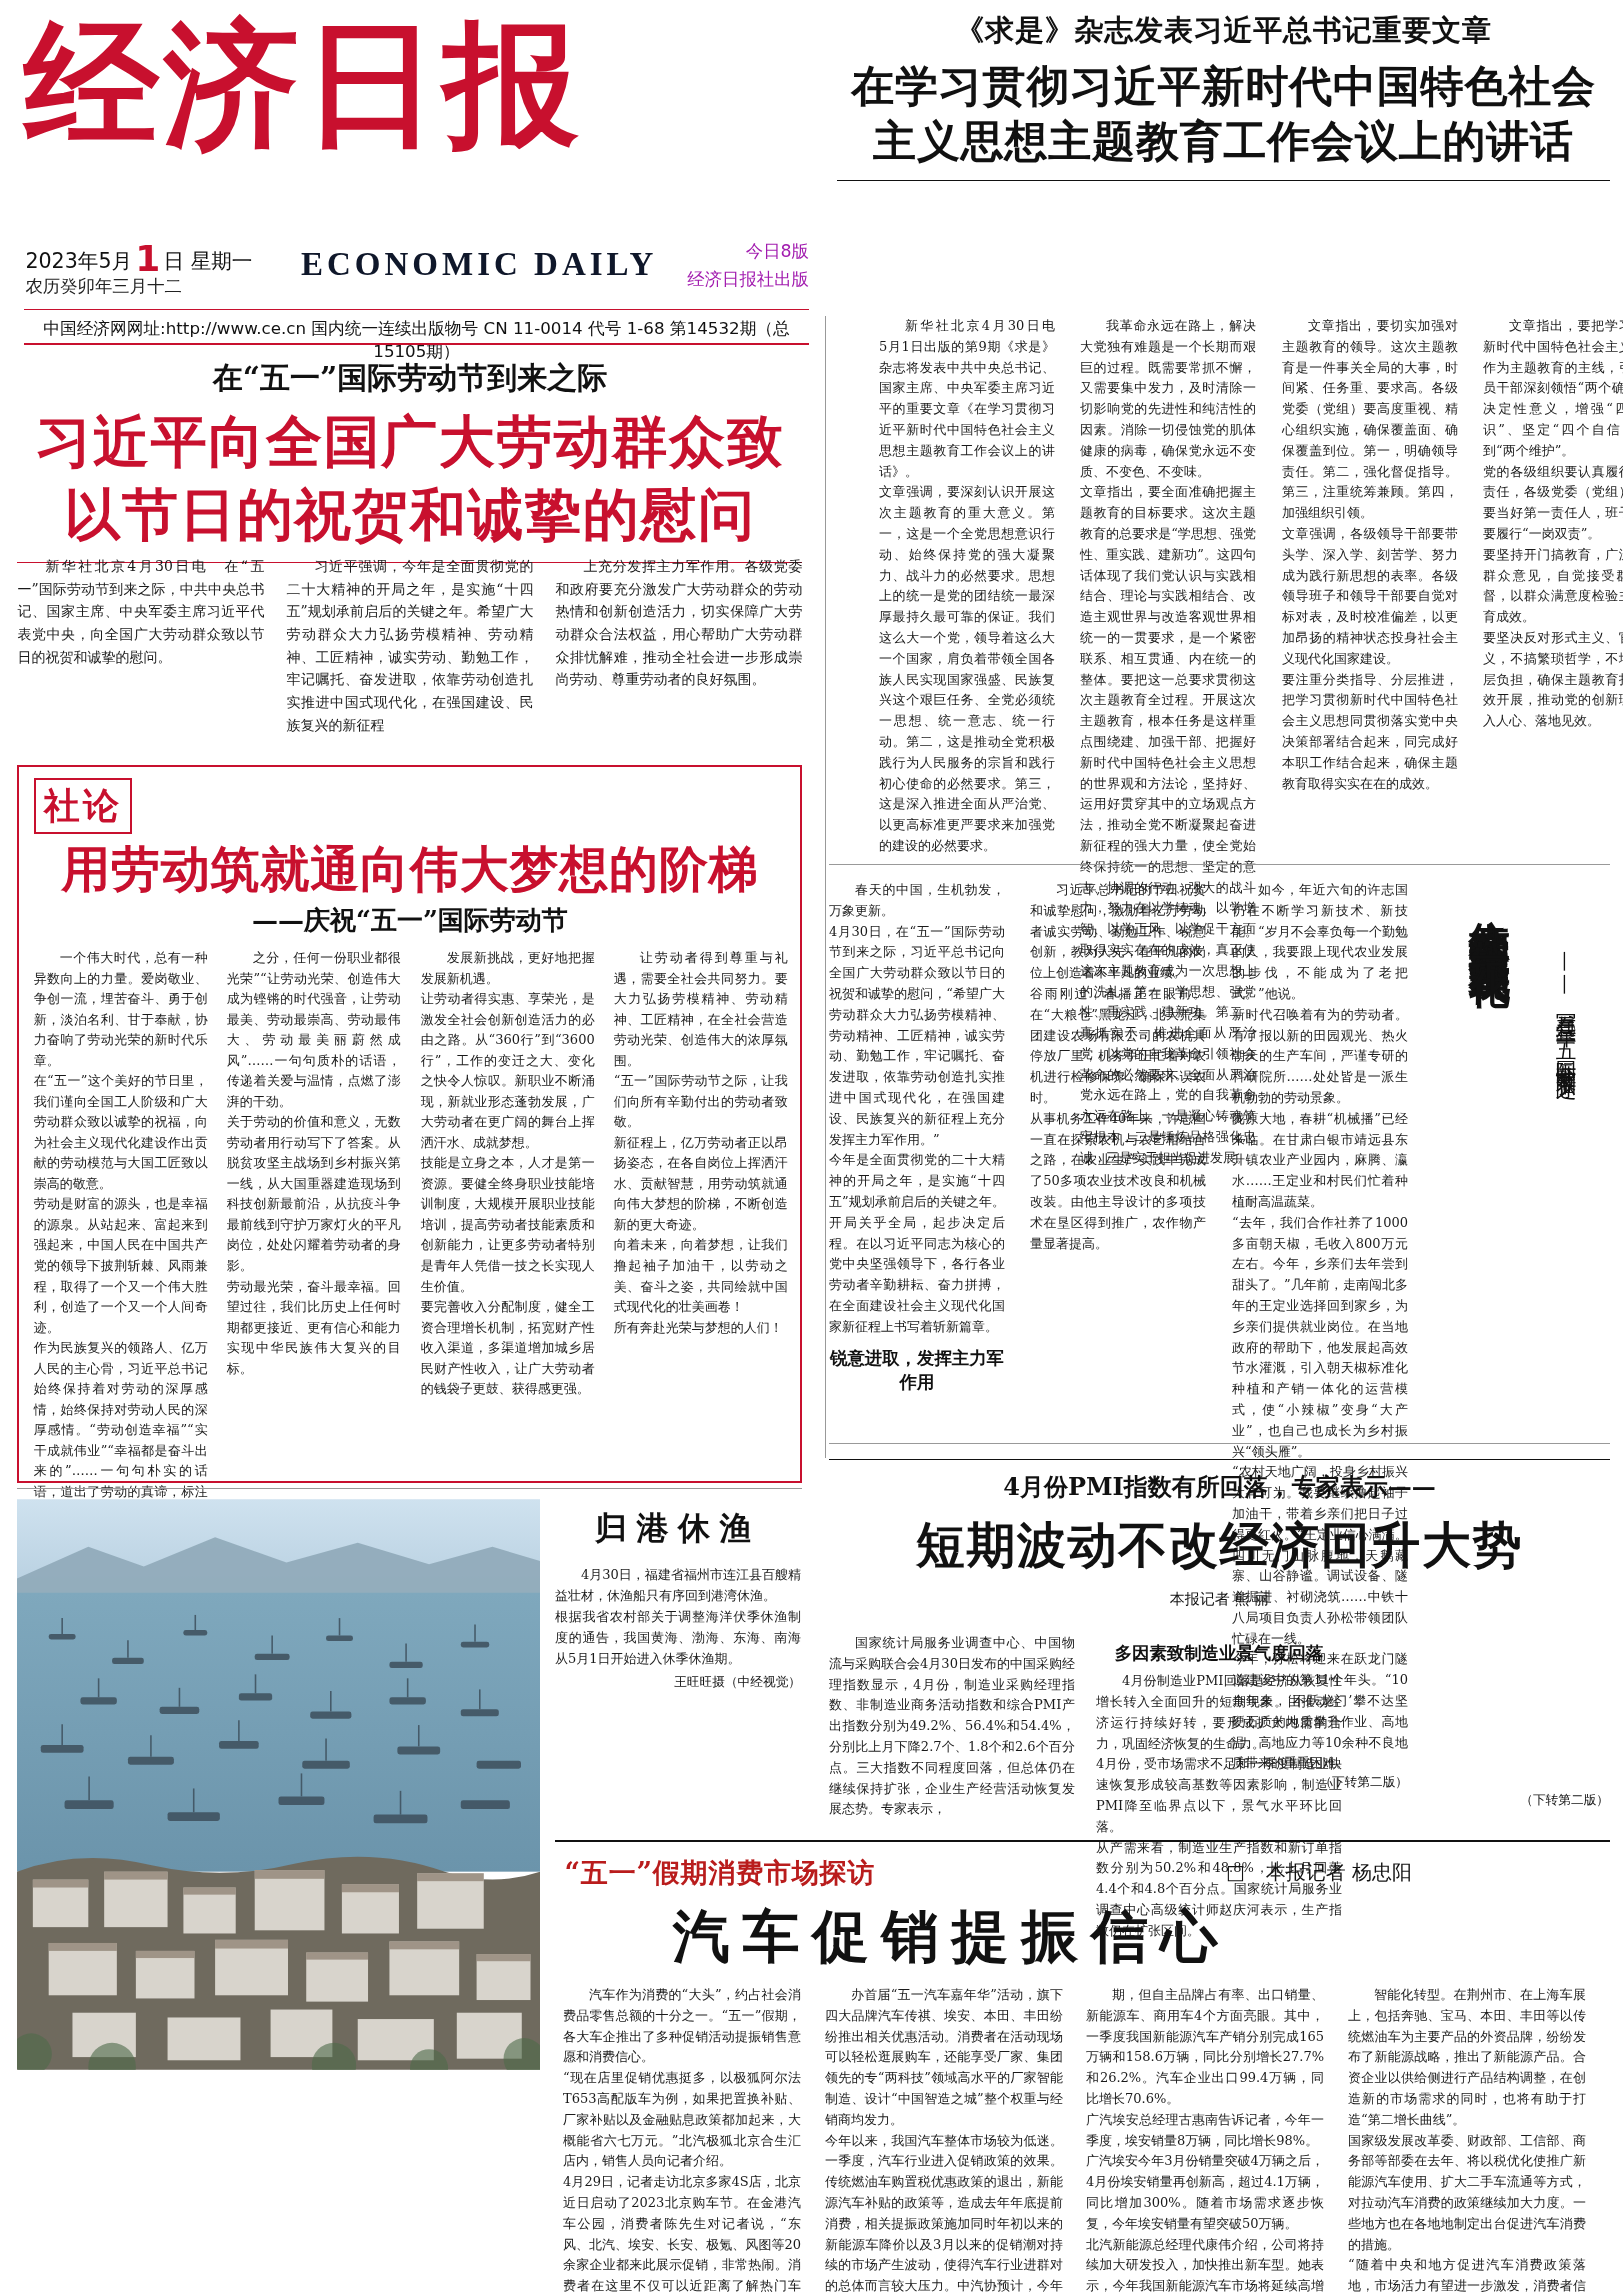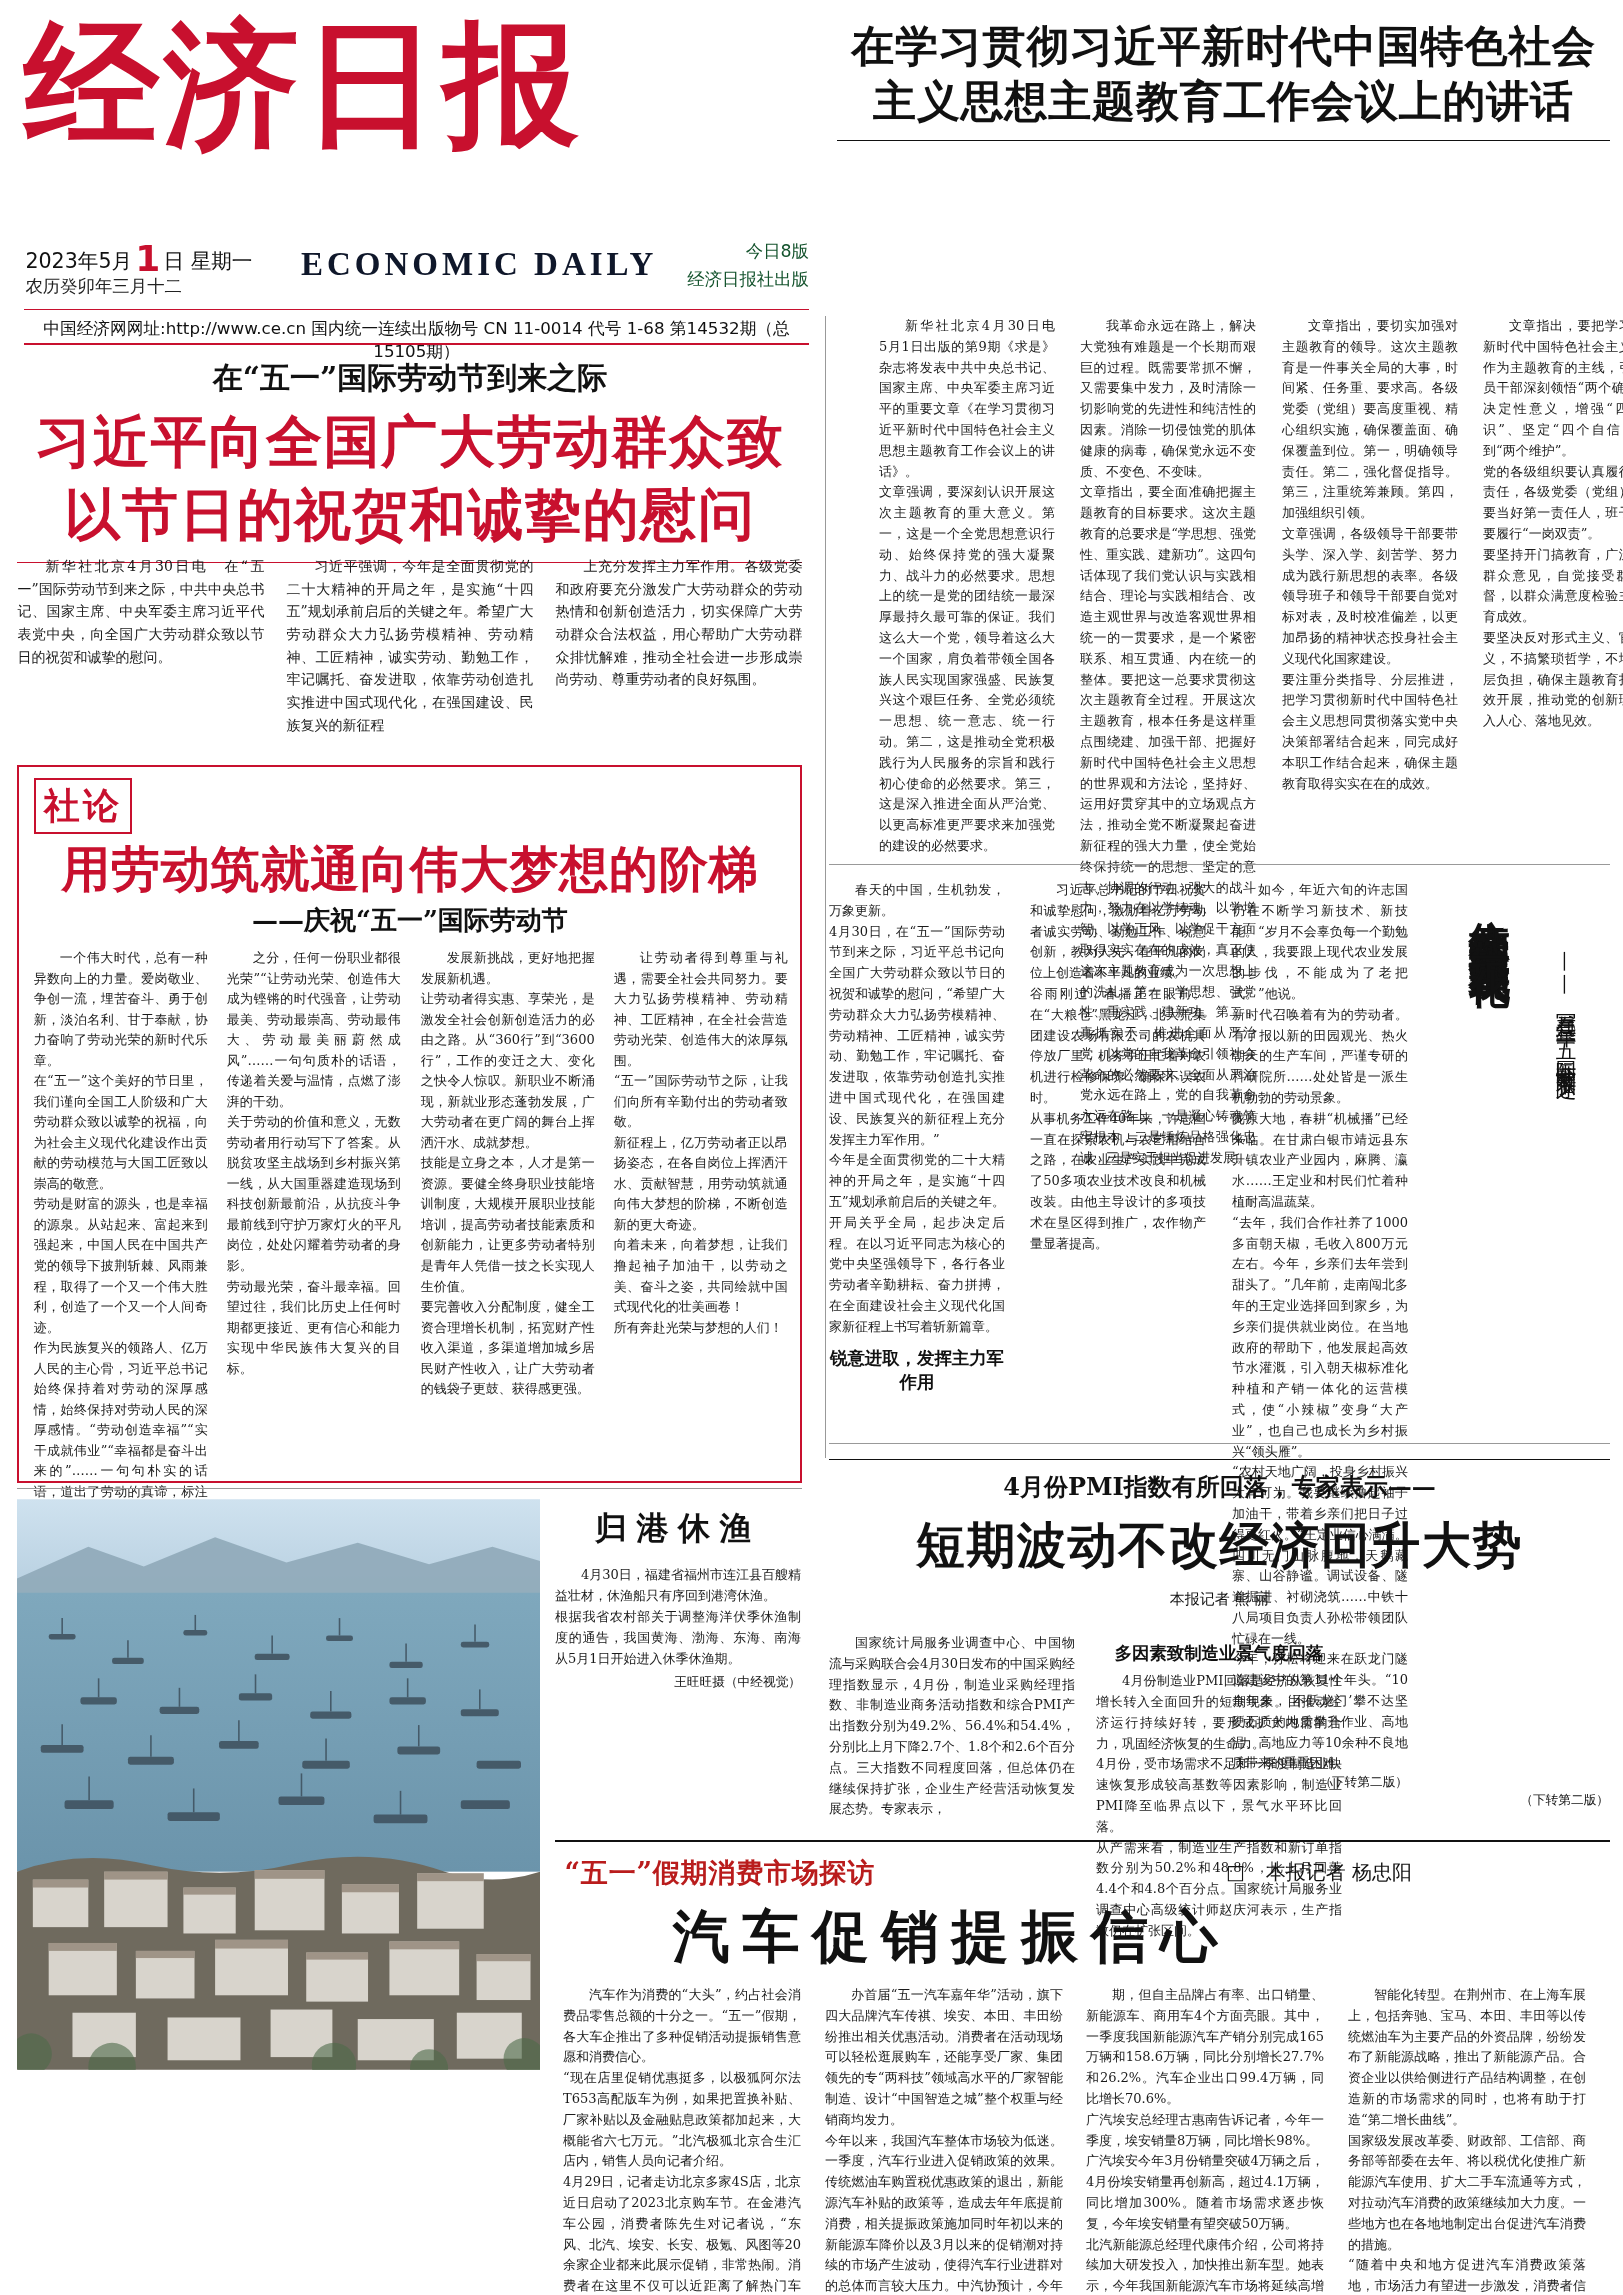--- a/index.html
+++ b/index.html
@@ -11,21 +11,21 @@
   .logo-cn{position:absolute;left:16px;top:16px;width:761px;height:143px;
     font-family:"DejaVu Serif","Liberation Serif",serif;font-weight:700;
     font-size:135px;letter-spacing:4.8px;color:#c8102e;line-height:1;
     white-space:nowrap;}
   .logo-en{position:absolute;left:293px;top:246px;font-family:"Liberation Serif",serif;
     font-size:33px;letter-spacing:4px;color:#0f172a;font-weight:700;}
   .date-line{position:absolute;left:17.4px;top:238px;font-size:20.6px;color:#111;
      font-family:"DejaVu Sans",sans-serif;}
   .date-line .big{font-size:36px;font-weight:700;color:#c8102e;vertical-align:-3.2px;padding:0 3.2px;}
   .date-sub{position:absolute;left:17.4px;top:274px;font-size:17.4px;color:#222;}
-  .issue-right{position:absolute;right:16px;top:238px;text-align:right;font-size:17.4px;line-height:1.6;color:#14532d;}
+  .issue-right{position:absolute;right:16px;top:238px;text-align:right;font-size:17.4px;line-height:1.6;color:#a21caf;}
   .mast-rule{position:absolute;left:16px;top:309px;width:785px;border-top:1.6px solid #c8102e;}
   .mast-meta{position:absolute;left:16px;top:317px;width:785px;text-align:center;font-size:16.7px;color:#111;}
   .mast-rule2{position:absolute;left:16px;top:343px;width:785px;border-top:2.4px solid #c8102e;}
 
   
   .tr-block{position:absolute;left:837px;top:11px;width:773px;}
   .tr-kicker{font-family:"DejaVu Serif",serif;font-size:29px;font-weight:700;letter-spacing:0.8px;color:#111;text-align:center;}
   .tr-h1{font-family:"DejaVu Serif",serif;font-weight:700;font-size:43px;line-height:1.28;
      text-align:center;color:#111;margin-top:8px;letter-spacing:0.8px;}
   .tr-rule{border-top:1.6px solid #111;margin-top:11px;}
@@ -125,20 +125,21 @@
     <div class="issue-right">
       <div>今日8版</div>
       <div>经济日报社出版</div>
     </div>
     <div class="mast-rule"></div>
     <div class="mast-meta">中国经济网网址:http://www.ce.cn    国内统一连续出版物号 CN 11-0014    代号 1-68    第14532期（总15105期）</div>
     <div class="mast-rule2"></div>
   </div>
 
   <div class="tr-block">
+    <div class="tr-kicker">《求是》杂志发表习近平总书记重要文章</div>
     <div class="tr-h1">在学习贯彻习近平新时代中国特色社会主义思想主题教育工作会议上的讲话</div>
     <div class="tr-rule"></div>
   </div>
 
   <div class="lead">
     <div class="lead-kicker">在“五一”国际劳动节到来之际</div>
     <div class="lead-h1">习近平向全国广大劳动群众致以节日的祝贺和诚挚的慰问</div>
     <div class="lead-rule"></div>
   </div>
 

